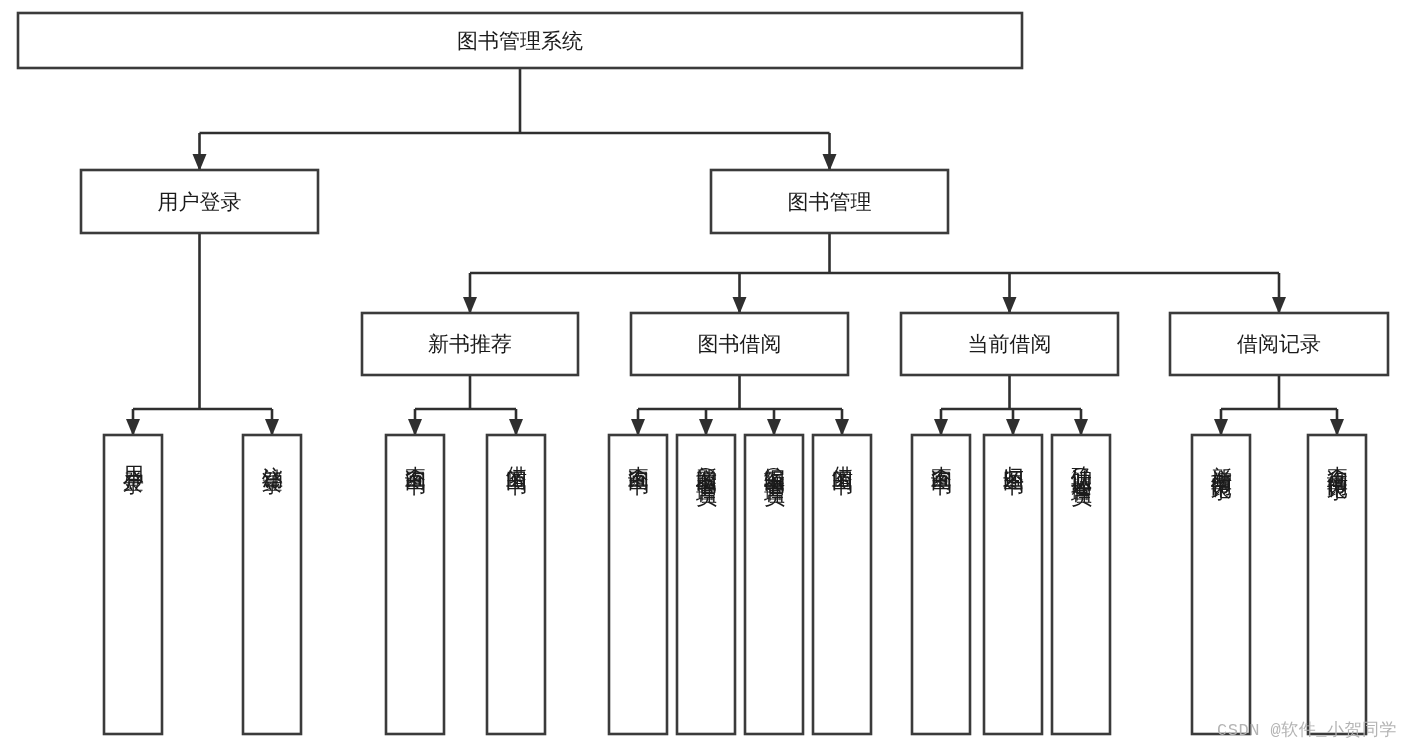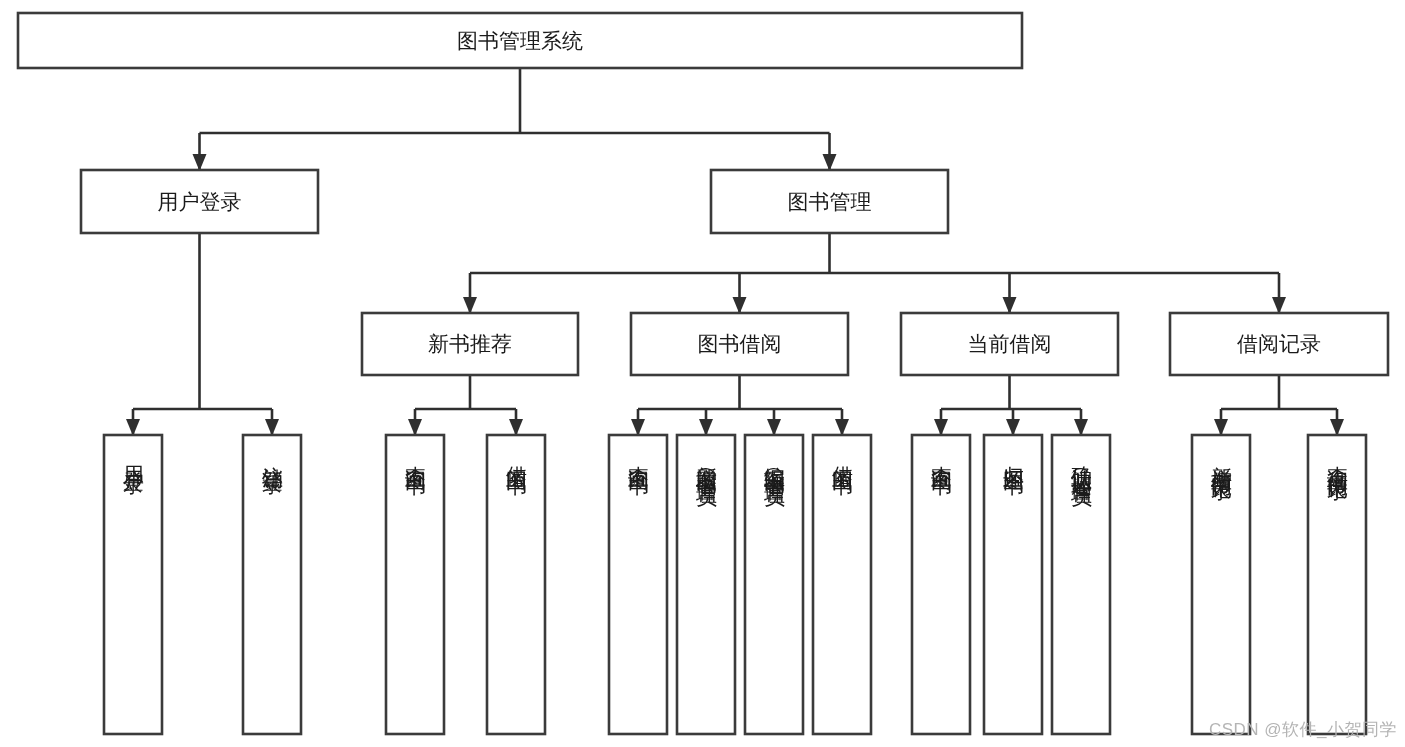--- a/index.html
+++ b/index.html
@@ -61,21 +61,21 @@
     display: flex;
     align-items: center;
     justify-content: flex-start;
     white-space: nowrap;
     pointer-events: none;
   }
   .watermark {
     position: absolute;
     right: 8px;
     bottom: 6px;
-    font-family: Liberation Sans, sans-serif;
+    font-family: Liberation Mono, monospace;
     font-size: 17px;
     color: #b4b4b4;
     white-space: nowrap;
     letter-spacing: 0.5px;
   }
 </style>
 </head>
 <body>
 
 <div id="diagram-root">

